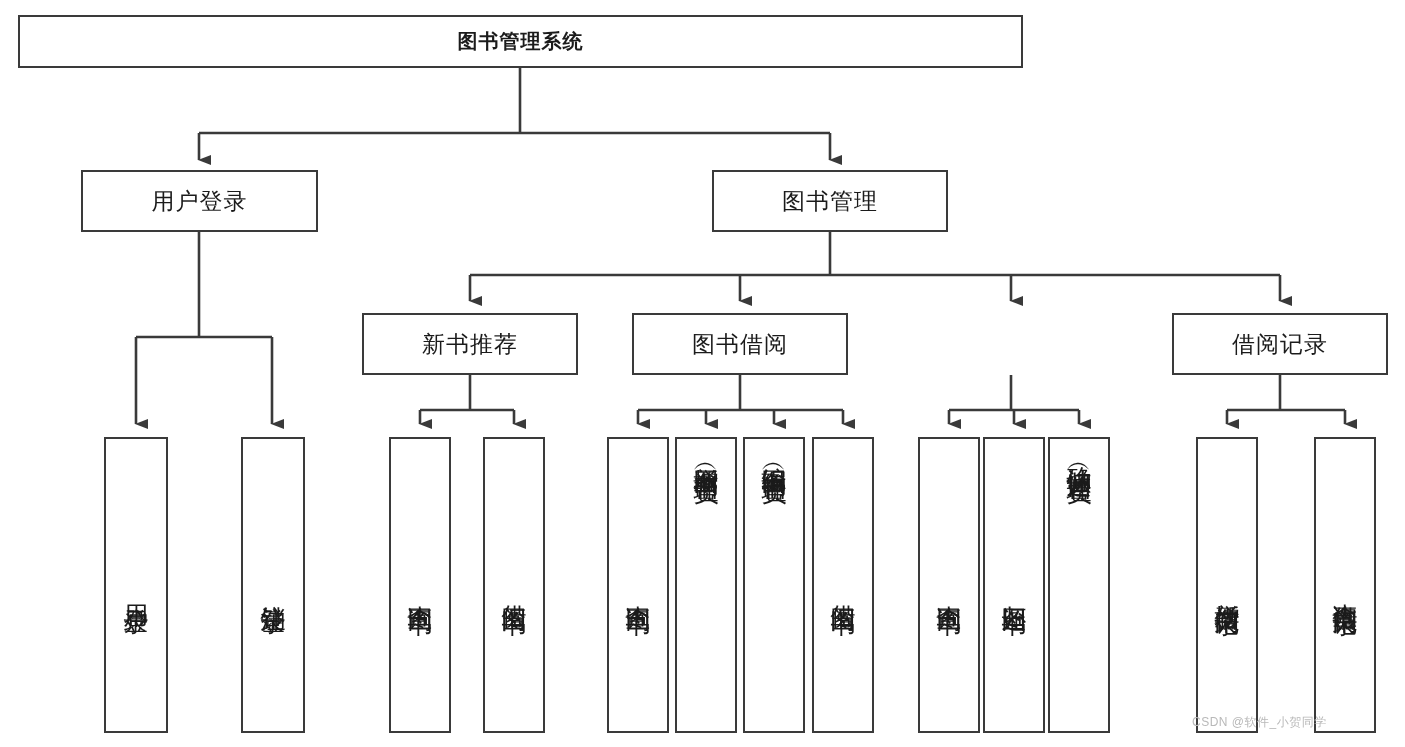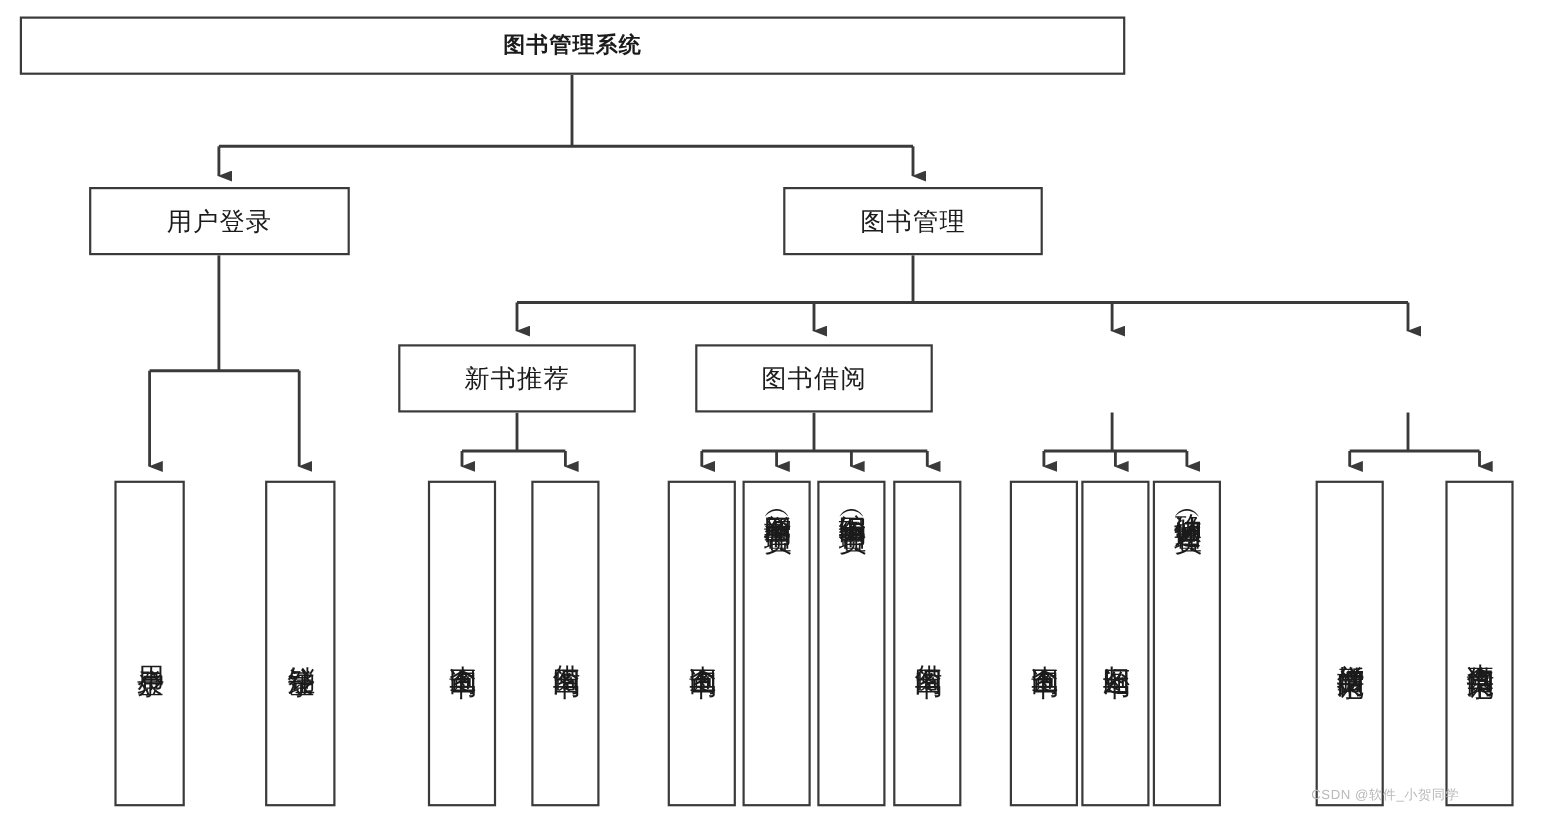--- a/index.html
+++ b/index.html
@@ -140,20 +140,23 @@
   <div class="node h" style="left:362px; top:313px; width:216px; height:62px;">
     <span class="lbl">新书推荐</span>
   </div>
 
   <div class="node h" style="left:712px; top:170px; width:236px; height:62px;">
     <span class="lbl">图书管理</span>
   </div>
   <div class="node h" style="left:632px; top:313px; width:216px; height:62px;">
     <span class="lbl">图书借阅</span>
   </div>
+  <div class="node h" style="left:1172px; top:313px; width:216px; height:62px;">
+    <span class="lbl">借阅记录</span>
+  </div>
 
   <div class="node v mid" style="left:104px; top:437px; width:64px; height:296px;">
     <span class="lbl">用户登录</span>
   </div>
   <div class="node v mid" style="left:241px; top:437px; width:64px; height:296px;">
     <span class="lbl">注销登录</span>
   </div>
 
   <div class="node v mid" style="left:389px; top:437px; width:62px; height:296px;">
     <span class="lbl">查询图书</span>

